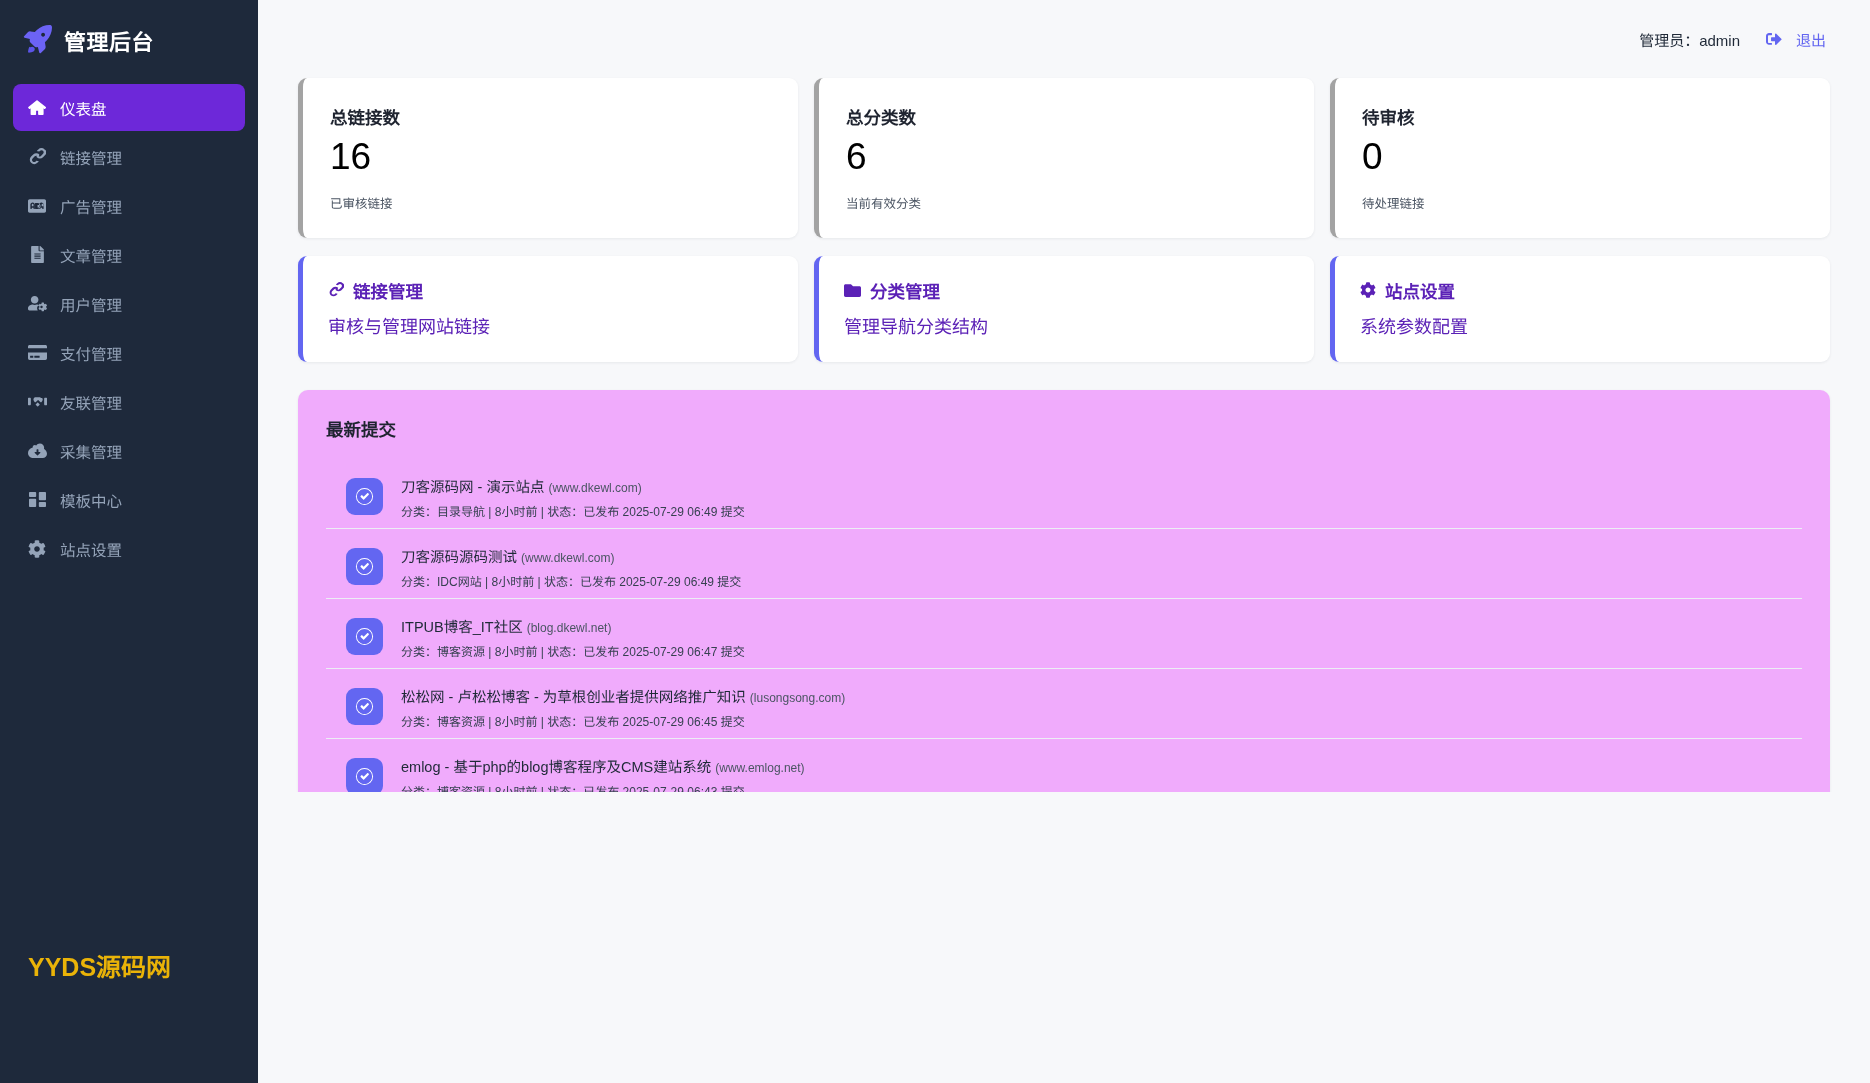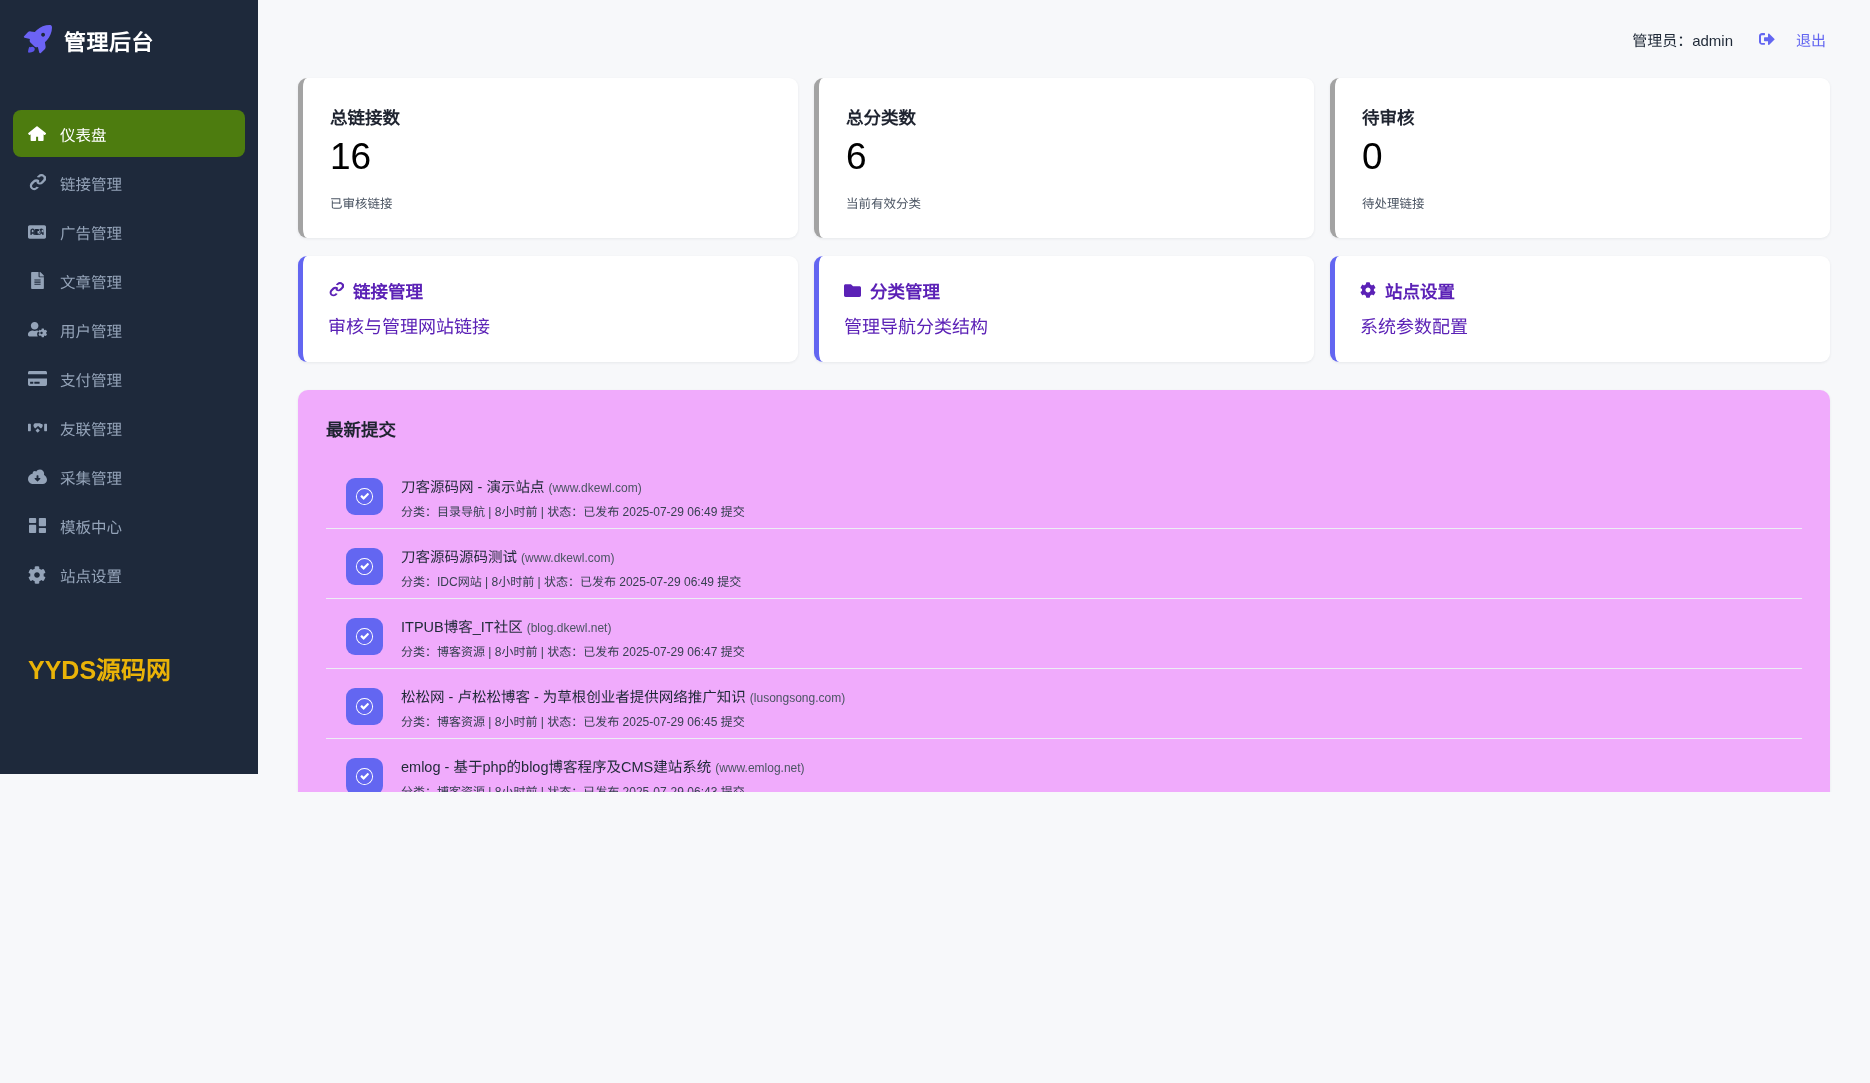--- a/index.html
+++ b/index.html
@@ -7,25 +7,24 @@
   html, body {
     width: 1870px; height: 1083px;
     font-family: "Liberation Sans", "DejaVu Sans", sans-serif;
     background: #f7f8fa;
     overflow: hidden;
   }
   .app { display: flex; width: 1870px; height: 1083px; }
 
   
   .sidebar {
-    width: 258px; min-width: 258px; height: 774px;
+    width: 258px; min-width: 258px; height: 1083px;
     background: #1e293b;
     display: flex; flex-direction: column;
     padding: 0;
-    gap: 26px;
   }
   .brand {
     display: flex; align-items: center; gap: 12px;
     padding: 24px 20px 20px 22px;
   }
   .brand-icon { width: 30px; height: 30px; display: block; flex: 0 0 auto; }
   .brand-title {
     color: #ffffff; font-size: 22px; font-weight: bold;
     letter-spacing: 0.5px;
   }
@@ -35,21 +34,21 @@
     height: 47px; padding: 0 14px;
     border-radius: 8px;
     color: #94a3b8; font-size: 15.5px;
     cursor: pointer; text-decoration: none;
   }
   .nav-item .nav-ico {
     width: 20px; height: 20px; display: flex;
     align-items: center; justify-content: center; flex: 0 0 20px;
   }
   .nav-item .nav-ico svg { display: block; }
-  .nav-item.active { background: #4d7c0f; color: #ffffff; }
+  .nav-item.active { background: #6d28d9; color: #ffffff; }
   .nav-item.active .nav-ico svg { fill: #ffffff; }
   .nav-item .nav-ico svg { fill: #94a3b8; }
   .nav-spacer { flex: 1 1 auto; }
   .sidebar-footer {
     padding: 0 0 100px 28px;
     color: #eab308; font-size: 25px; font-weight: bold;
   }
 
   
   .main {
@@ -59,21 +58,21 @@
     overflow: hidden;
   }
   .topbar {
     height: 78px; min-height: 78px;
     display: flex; align-items: center; justify-content: flex-end;
     padding: 0 44px 0 0;
     gap: 26px;
   }
   .topbar-user { color: #1f2937; font-size: 15px; }
   .logout {
-    display: flex; align-items: center; gap: 21px;
+    display: flex; align-items: center; gap: 14px;
     color: #6366f1; font-size: 15px; cursor: pointer; text-decoration: none;
   }
   .logout svg { fill: #6366f1; display: block; }
 
   .content { padding: 0 40px 0 40px; }
 
   
   .stat-row { display: flex; gap: 16px; margin-bottom: 18px; }
   .stat-card {
     flex: 1 1 0; background: #ffffff;

